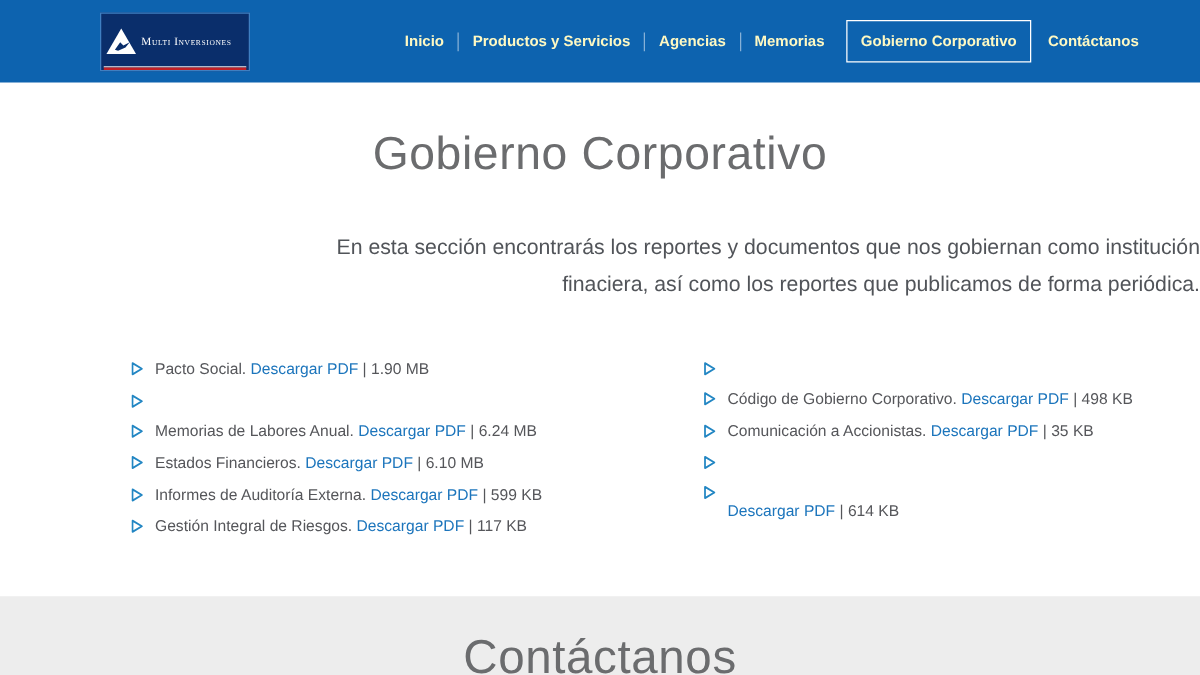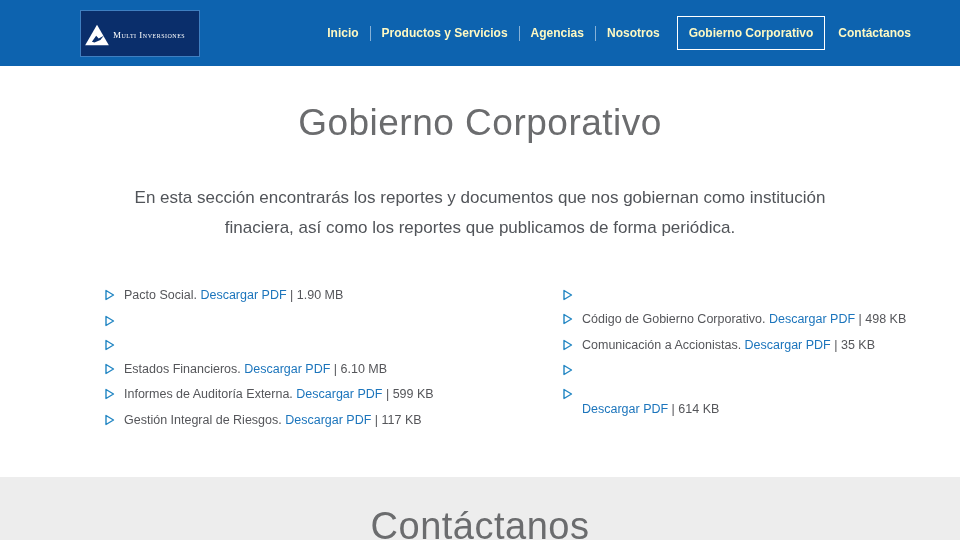--- a/index.html
+++ b/index.html
@@ -13,39 +13,39 @@
     --title-gray:#6b6c6e;
     --footer-bg:#ededed;
   }
   *{margin:0;padding:0;box-sizing:border-box;}
   html,body{width:960px;height:540px;overflow:hidden;background:#fff;
     font-family:"Liberation Sans",sans-serif;}
   
   .header{position:relative;width:960px;height:66px;background:var(--header-blue);}
   .logo-box{position:absolute;left:80px;top:10px;width:120px;height:47px;
     background:var(--logo-navy);border:1px solid var(--logo-border);
-    display:flex;flex-direction:row;cursor:pointer;}
+    display:flex;flex-direction:column;cursor:pointer;}
   .logo-top{flex:1;display:flex;align-items:center;padding:2px 4px 0 3px;}
   .logo-tri{width:26px;height:22px;flex:0 0 auto;margin-right:3px;}
   .logo-multi{color:#fff;font-family:"Liberation Serif",serif;
     font-variant:small-caps;font-size:9px;letter-spacing:.5px;white-space:nowrap;}
   .logo-rule-w{height:1px;background:#e9e9e9;margin:0 2px;}
   .logo-rule-r{height:2px;background:var(--logo-red);margin:0 2px;}
   .logo-bank{color:#fff;font-family:"Liberation Serif",serif;font-weight:bold;
     font-size:15px;letter-spacing:3px;text-align:center;line-height:18px;white-space:nowrap;}
   
   .nav{position:absolute;right:38px;top:0;height:66px;display:flex;align-items:center;}
   .nav-item{color:#fef9c3;font-size:12px;font-weight:bold;padding:0 11px;
     text-decoration:none;white-space:nowrap;cursor:pointer;}
   .nav-sep{width:1px;height:15px;background:rgba(255,255,255,.5);}
   .nav-item.active{border:1px solid #fff;padding:9px 11px;margin-left:6px;margin-right:2px;}
   
   .page-title{margin-top:37px;text-align:center;font-size:37px;font-weight:300;
     color:var(--title-gray);letter-spacing:.5px;line-height:40px;}
-  .intro{margin-top:40px;text-align:center;font-size:17px;color:#515459;line-height:30px;}
+  .intro{margin-top:40px;text-align:right;font-size:17px;color:#515459;line-height:30px;}
   
   .docs{display:flex;margin:45px 0 0 105px;}
   .doc-col{list-style:none;}
   .doc-col.left{width:458px;}
   .doc-col.right{width:390px;}
   .doc-item{display:flex;align-items:flex-start;margin-bottom:11px;}
   .doc-bullet{flex:0 0 auto;width:10px;height:12px;margin:1px 9px 0 0;}
   .doc-text{font-size:12.5px;line-height:14.5px;color:var(--text-gray);text-align:right;}
   .doc-link{color:var(--link-blue);text-decoration:none;cursor:pointer;}
   
@@ -70,21 +70,21 @@
     <div class="logo-rule-r"></div>
   </div>
 
   <nav class="nav">
     <a class="nav-item">Inicio</a>
     <span class="nav-sep"></span>
     <a class="nav-item">Productos y Servicios</a>
     <span class="nav-sep"></span>
     <a class="nav-item">Agencias</a>
     <span class="nav-sep"></span>
-    <a class="nav-item">Nosotros</a>
+    <a class="nav-item">Memorias</a>
     <a class="nav-item active">Gobierno Corporativo</a>
     <a class="nav-item">Contáctanos</a>
   </nav>
 </div>
 
 <h1 class="page-title">Gobierno Corporativo</h1>
 
 <div class="intro">
   <div>En esta sección encontrarás los reportes y documentos que nos gobiernan como institución</div>
   <div>finaciera, así como los reportes que publicamos de forma periódica.</div>
@@ -104,20 +104,23 @@
   <li class="doc-item">
     <svg class="doc-bullet" viewBox="0 0 10 12">
       <polygon points="1,1.5 8.5,6 1,10.5" fill="none" stroke="#2286c3" stroke-width="1.4" stroke-linejoin="round"></polygon>
     </svg>
   </li>
 
   <li class="doc-item">
     <svg class="doc-bullet" viewBox="0 0 10 12">
       <polygon points="1,1.5 8.5,6 1,10.5" fill="none" stroke="#2286c3" stroke-width="1.4" stroke-linejoin="round"></polygon>
     </svg>
+    <span class="doc-text">
+      <span>Memorias de Labores Anual. </span><a class="doc-link">Descargar PDF</a><span> | 6.24 MB</span>
+    </span>
   </li>
 
   <li class="doc-item">
     <svg class="doc-bullet" viewBox="0 0 10 12">
       <polygon points="1,1.5 8.5,6 1,10.5" fill="none" stroke="#2286c3" stroke-width="1.4" stroke-linejoin="round"></polygon>
     </svg>
     <span class="doc-text">
       <span>Estados Financieros. </span><a class="doc-link">Descargar PDF</a><span> | 6.10 MB</span>
     </span>
   </li>

